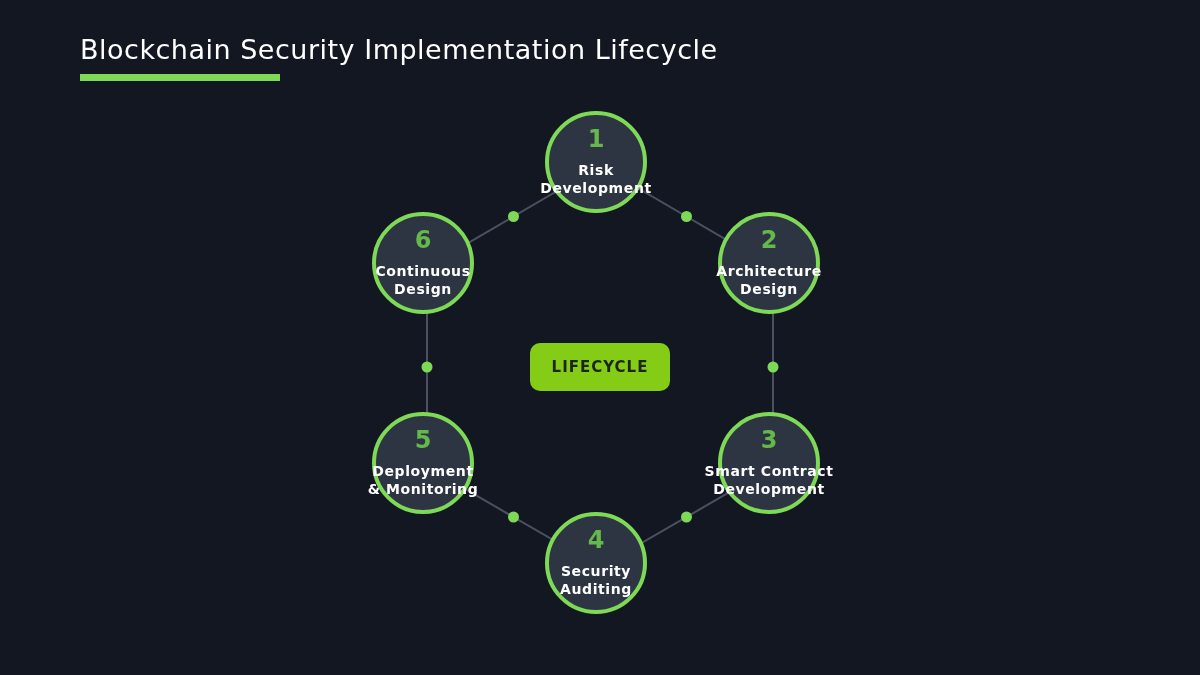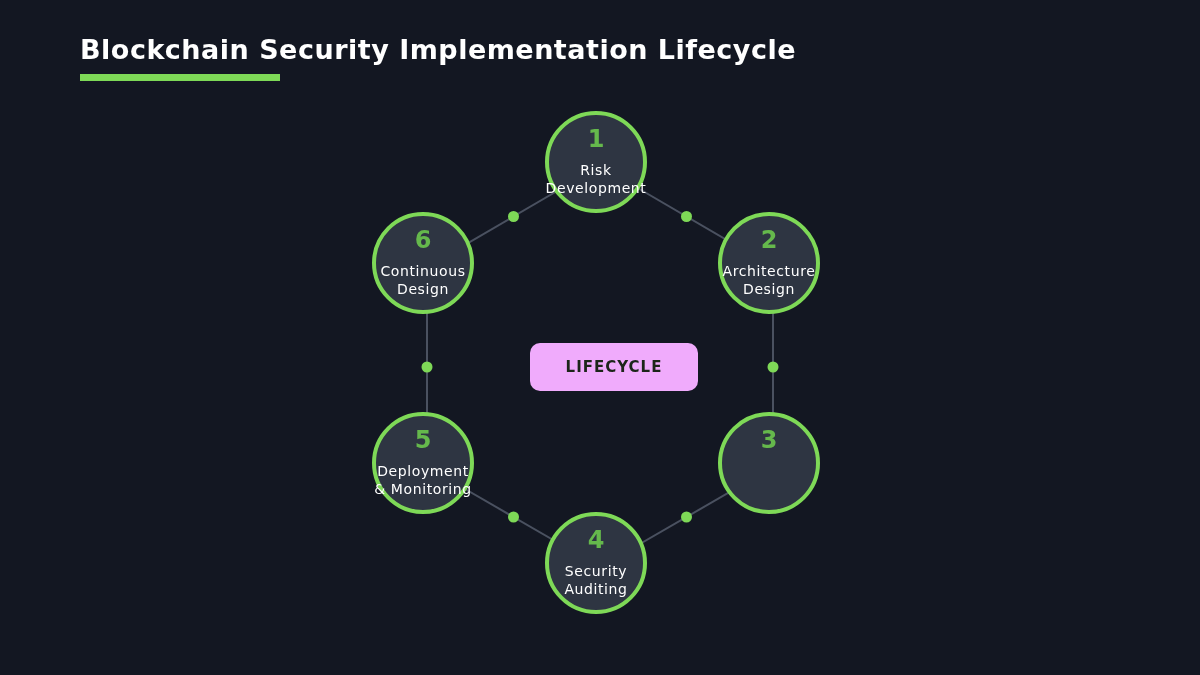--- a/index.html
+++ b/index.html
@@ -7,21 +7,21 @@
   body {
     position: relative;
     background: #131722;
     font-family: "DejaVu Sans", "Liberation Sans", sans-serif;
     overflow: hidden;
   }
   .header { position: absolute; left: 80px; top: 34px; }
   .title {
     color: #ffffff;
     font-size: 27px;
-    font-weight: bold;
+    font-weight: normal;
     letter-spacing: 0.5px;
   }
   .title-underline {
     margin-top: 9px;
     width: 200px;
     height: 7px;
     background: #7ed957;
   }
   .diagram { position: absolute; left: 0; top: 0; width: 1200px; height: 675px; }
   svg.connectors { position: absolute; left: 0; top: 0; width: 1200px; height: 675px; }
@@ -42,40 +42,40 @@
   .node-number {
     color: #65b84c;
     font-size: 24px;
     font-weight: bold;
     line-height: 28px;
   }
   .node-label {
     margin-top: 8px;
     color: #ffffff;
     font-size: 14px;
-    font-weight: normal;
+    font-weight: bold;
     line-height: 18px;
     letter-spacing: 0.6px;
     text-align: center;
     white-space: nowrap;
   }
   
   .n1 { left: 545px; top: 111px; }
   .n2 { left: 718px; top: 212px; }
   .n3 { left: 718px; top: 412px; }
   .n4 { left: 545px; top: 512px; }
   .n5 { left: 372px; top: 412px; }
   .n6 { left: 372px; top: 212px; }
   .center-badge {
     position: absolute;
     left: 530px;
     top: 343px;
-    width: 168px;
+    width: 140px;
     height: 48px;
-    background: #f0abfc;
+    background: #84cc16;
     border-radius: 10px;
     display: flex;
     align-items: center;
     justify-content: center;
     color: #1c2519;
     font-size: 15px;
     font-weight: bold;
     letter-spacing: 1px;
   }
 </style>
@@ -115,20 +115,24 @@
   <div class="node n2">
     <div class="node-number">2</div>
     <div class="node-label">
       <div>Architecture</div>
       <div>Design</div>
     </div>
   </div>
 
   <div class="node n3">
     <div class="node-number">3</div>
+    <div class="node-label">
+      <div>Smart Contract</div>
+      <div>Development</div>
+    </div>
   </div>
 
   <div class="node n4">
     <div class="node-number">4</div>
     <div class="node-label">
       <div>Security</div>
       <div>Auditing</div>
     </div>
   </div>
 

